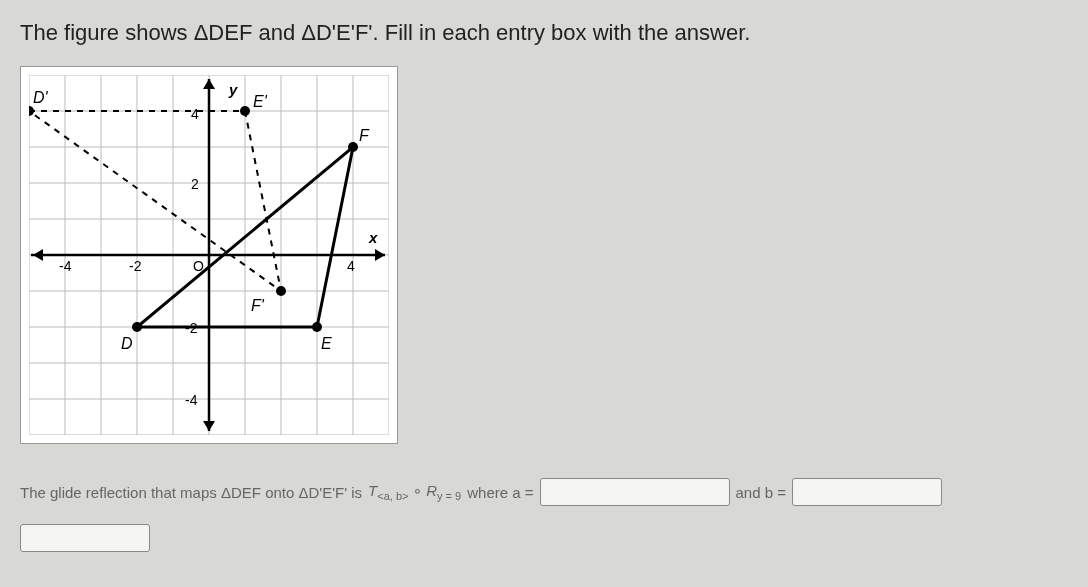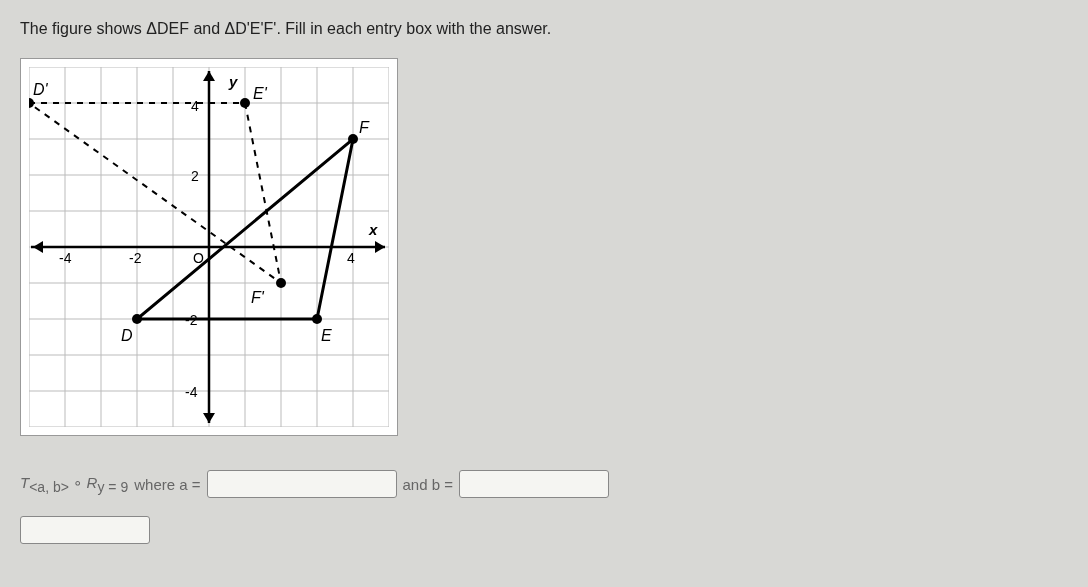--- a/index.html
+++ b/index.html
@@ -5,21 +5,21 @@
   * { box-sizing: border-box; margin: 0; padding: 0; }
   body {
     font-family: Arial, sans-serif;
     background: #d8d8d5;
     padding: 20px;
     width: 1088px;
     height: 587px;
     color: #222;
   }
   .question-text {
-    font-size: 16px;
+    font-size: 22px;
     margin-bottom: 20px;
     color: #222;
   }
   .chart-container {
     background: #fff;
     border: 1px solid #999;
     display: inline-block;
     padding: 8px;
     margin-bottom: 30px;
   }
@@ -39,21 +39,21 @@
     height: 28px;
     padding: 2px 6px;
     font-size: 14px;
     color: #222;
     border-radius: 3px;
   }
   .input-box.wide { width: 190px; }
   .input-box.med { width: 150px; }
   .input-box.small { width: 130px; }
   .italic { font-style: italic; }
-  .sub { font-size: 14px; vertical-align: sub; }
+  .sub { font-size: 11px; vertical-align: sub; }
 </style>
 </head>
 <body>
 
 
 
 <div class="question-text">The figure shows ΔDEF and ΔD'E'F'. Fill in each entry box with the answer.</div>
 
 <div class="chart-container">
 <svg width="360" height="360" viewBox="0 0 360 360">
@@ -124,20 +124,21 @@
   <circle cx="252" cy="216" r="5" fill="#000"></circle>
   <g font-size="16" font-style="italic" fill="#000">
     <text x="4" y="28">D'</text>
     <text x="224" y="32">E'</text>
     <text x="222" y="236">F'</text>
   </g>
 </svg>
 </div>
 
 <div class="answer-line">
+  <span>The glide reflection that maps ΔDEF onto ΔD'E'F' is </span>
   <span>
     <span class="italic">T</span><span class="sub">&lt;a, b&gt;</span>
     <span> ∘ </span>
     <span class="italic">R</span><span class="sub">y = 9</span>
   </span>
   <span> where a = </span>
   <input type="text" class="input-box wide" style="">
   <span> and b = </span>
   <input type="text" class="input-box med" style="">
 </div>

